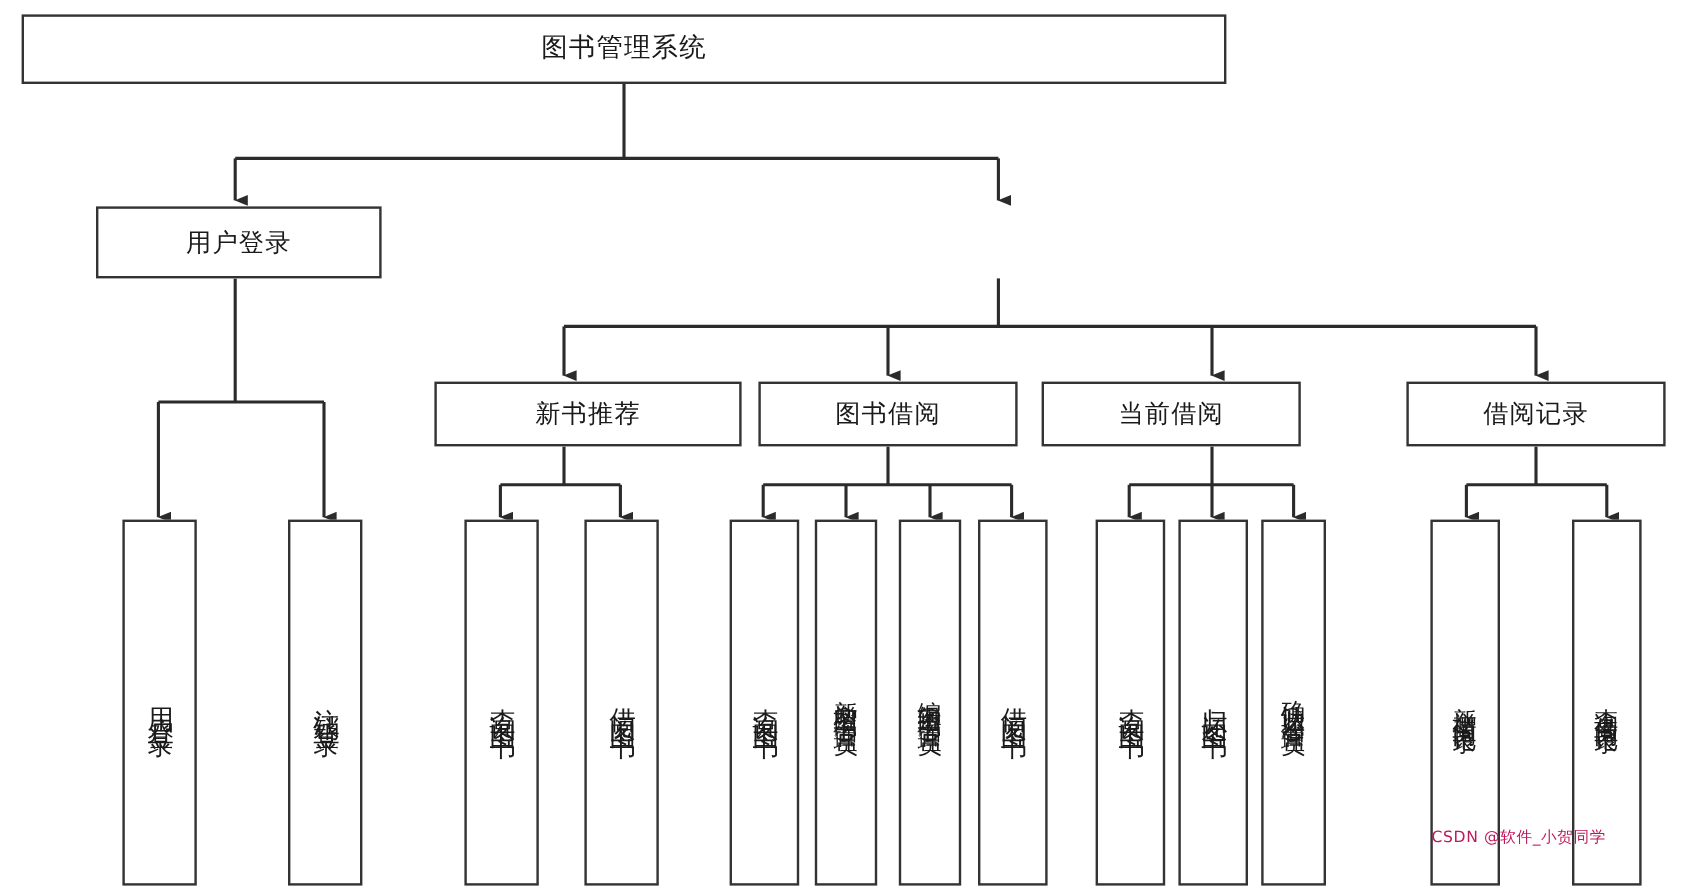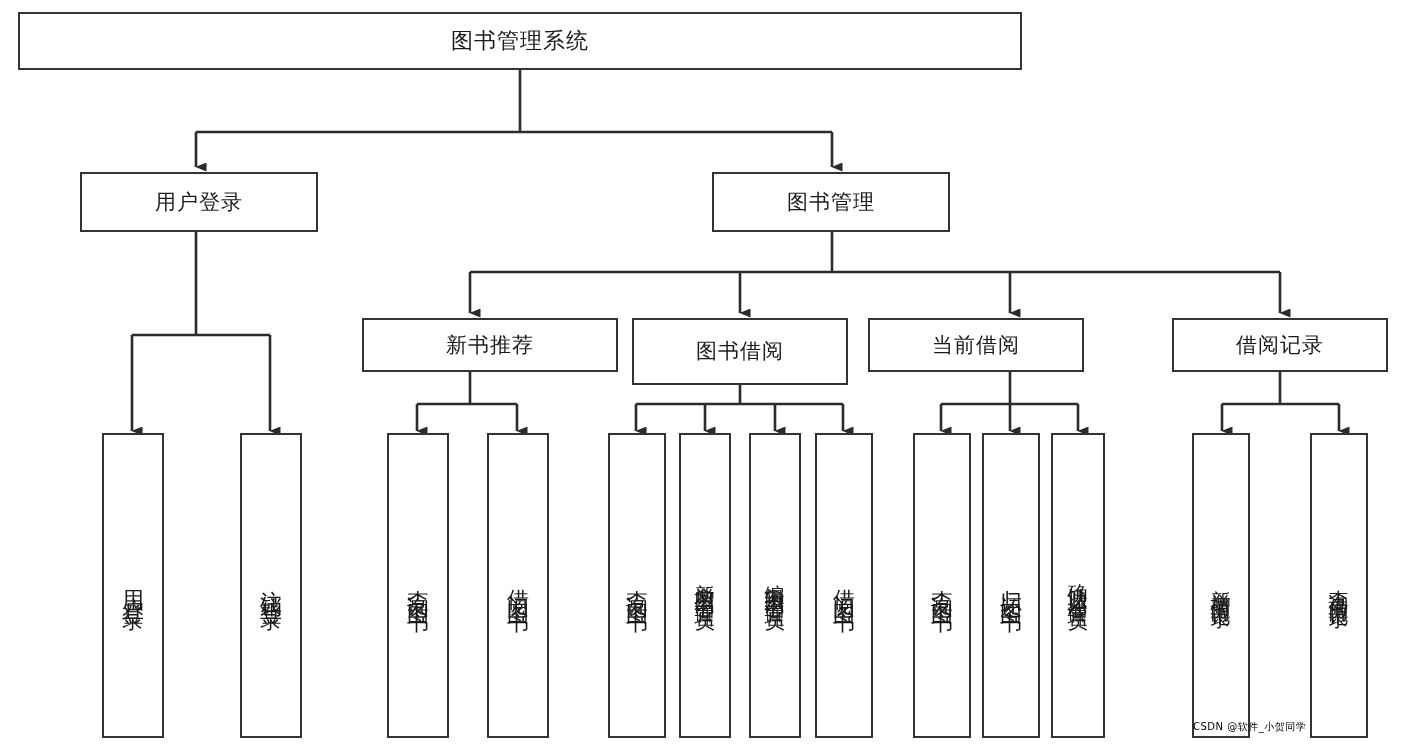--- a/index.html
+++ b/index.html
@@ -58,23 +58,23 @@
     letter-spacing: 7px;
     line-height: 1;
   }
   .node.vert.narrow .node-label {
     font-size: 20px;
     letter-spacing: 4px;
   }
   #watermark {
     position: absolute;
     left: 1193px;
-    top: 720px;
-    font-size: 10px;
-    color: #000000;
+    top: 689px;
+    font-size: 13px;
+    color: #be185d;
     letter-spacing: 0.5px;
     white-space: nowrap;
     z-index: 5;
     font-family: "DejaVu Sans", "Liberation Sans", sans-serif;
   }
 </style>
 </head>
 <body>
 
 <div id="diagram-root">
@@ -130,29 +130,26 @@
   </svg>
 
   <div class="node horiz root" style="left:18px; top:12px; width:1004px; height:58px;">
     <span class="node-label">图书管理系统</span>
   </div>
 
   <div class="node horiz" style="left:80px; top:172px; width:238px; height:60px;">
     <span class="node-label">用户登录</span>
   </div>
 
-  <div class="node horiz" style="left:712px; top:172px; width:238px; height:60px;">
-    <span class="node-label">图书管理</span>
-  </div>
 
   <div class="node horiz" style="left:362px; top:318px; width:256px; height:54px;">
     <span class="node-label">新书推荐</span>
   </div>
 
-  <div class="node horiz" style="left:632px; top:318px; width:216px; height:67px;">
+  <div class="node horiz" style="left:632px; top:318px; width:216px; height:54px;">
     <span class="node-label">图书借阅</span>
   </div>
 
   <div class="node horiz" style="left:868px; top:318px; width:216px; height:54px;">
     <span class="node-label">当前借阅</span>
   </div>
 
   <div class="node horiz" style="left:1172px; top:318px; width:216px; height:54px;">
     <span class="node-label">借阅记录</span>
   </div>

